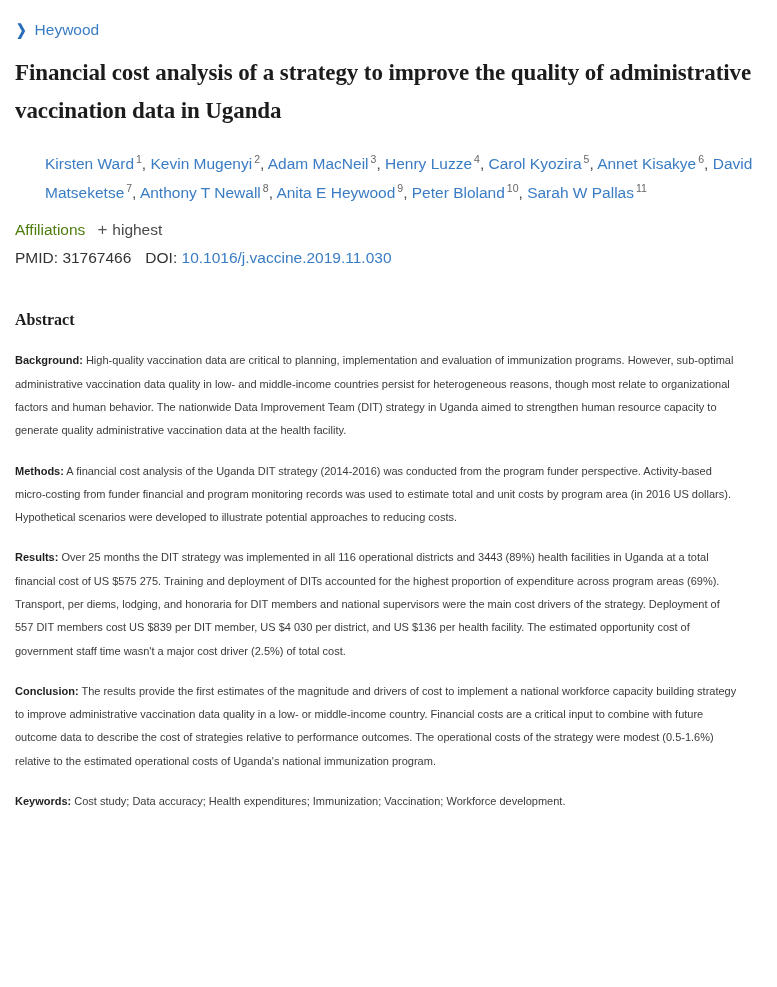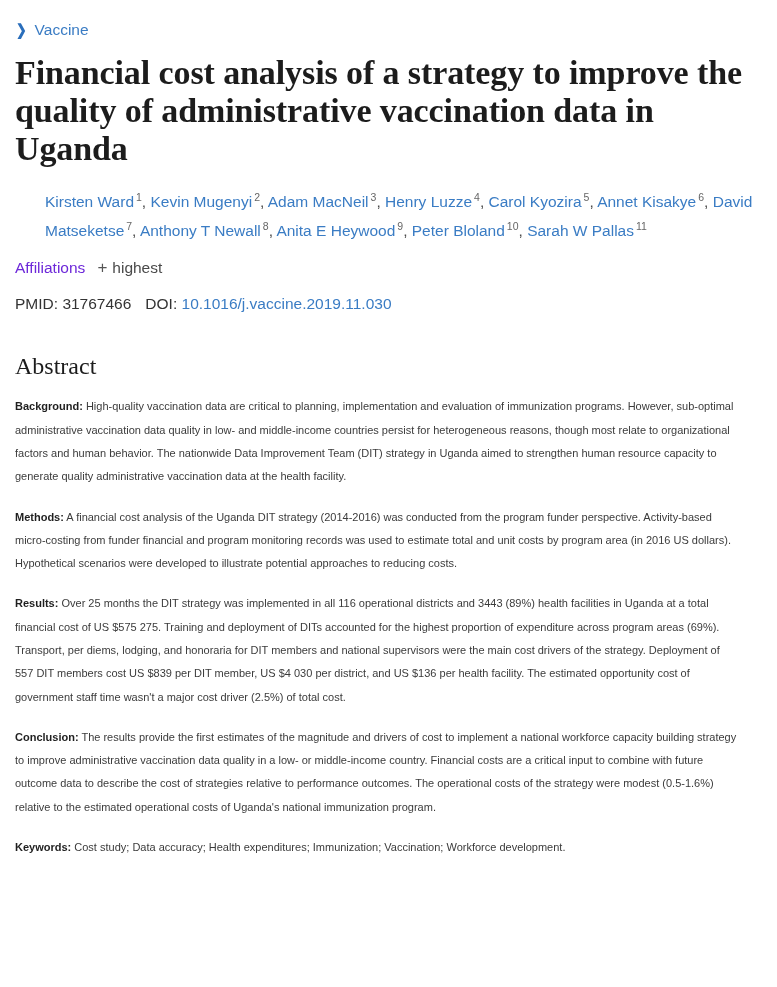--- a/index.html
+++ b/index.html
@@ -44,21 +44,21 @@
     text-decoration: none;
   }
   .citation-detail {
     color: #4a4a4a;
     margin-left: 3px;
   }
 
   
   .article-title {
     font-family: "Liberation Serif", serif;
-    font-size: 34px;
+    font-size: 23px;
     line-height: 38px;
     font-weight: bold;
     color: #1c1c1c;
     margin: 14px 0 0 0;
     letter-spacing: -0.1px;
     max-width: 740px;
   }
 
   
   .authors {
@@ -85,52 +85,52 @@
 
   
   .affiliations-row {
     margin-top: 14px;
     font-size: 15.5px;
     line-height: 22px;
     color: #4a4a4a;
     display: flex;
     align-items: baseline;
   }
-  .affil-label { color: #6d28d9; text-align: right; }
+  .affil-label { color: #4d7c0f; text-align: right; }
   .expand-btn {
     margin-left: 12px;
     color: #4a4a4a;
     cursor: pointer;
     display: inline-flex;
     align-items: baseline;
   }
   .plus-icon {
     font-size: 17px;
     color: #555555;
     margin-right: 5px;
     line-height: 1;
   }
 
   .ids-row {
-    margin-top: 14px;
+    margin-top: 6px;
     font-size: 15.5px;
     line-height: 22px;
     color: #333333;
   }
   .ids-gap { display: inline-block; width: 14px; }
   .doi-link {
     color: #3a7cc4;
     text-decoration: none;
   }
 
   
   .abstract-heading {
     font-family: "Liberation Serif", serif;
-    font-size: 24px;
-    font-weight: normal;
+    font-size: 16px;
+    font-weight: bold;
     color: #1c1c1c;
     margin: 36px 0 0 0;
     line-height: 30px;
   }
   .abstract-body { margin-top: 14px; }
   .abstract-para {
     font-size: 11px;
     line-height: 23.3px;
     color: #3b3b3b;
     margin: 0 0 17px 0;
@@ -143,21 +143,21 @@
     color: #1f1f1f;
   }
 </style>
 </head>
 <body>
 
 <div class="page">
 
   <div class="citation-row">
     <span class="chevron-icon">❯</span>
-    <a class="journal-link">Vaccine</a>
+    <a class="journal-link">Heywood</a>
   </div>
 
   <h1 class="article-title">Financial cost analysis of a strategy to improve the quality of administrative vaccination data in Uganda</h1>
 
   <div class="authors"><a class="author-link">Kirsten Ward</a><span class="author-sup">1</span><span class="author-sep">, </span><a class="author-link">Kevin Mugenyi</a><span class="author-sup">2</span><span class="author-sep">, </span><a class="author-link">Adam MacNeil</a><span class="author-sup">3</span><span class="author-sep">, </span><a class="author-link">Henry Luzze</a><span class="author-sup">4</span><span class="author-sep">, </span><a class="author-link">Carol Kyozira</a><span class="author-sup">5</span><span class="author-sep">, </span><a class="author-link">Annet Kisakye</a><span class="author-sup">6</span><span class="author-sep">, </span><a class="author-link">David Matseketse</a><span class="author-sup">7</span><span class="author-sep">, </span><a class="author-link">Anthony T Newall</a><span class="author-sup">8</span><span class="author-sep">, </span><a class="author-link">Anita E Heywood</a><span class="author-sup">9</span><span class="author-sep">, </span><a class="author-link">Peter Bloland</a><span class="author-sup">10</span><span class="author-sep">, </span><a class="author-link">Sarah W Pallas</a><span class="author-sup">11</span></div>
 
   <div class="affiliations-row">
     <span class="affil-label">Affiliations</span>
     <span class="expand-btn">
       <span class="plus-icon">+</span>

